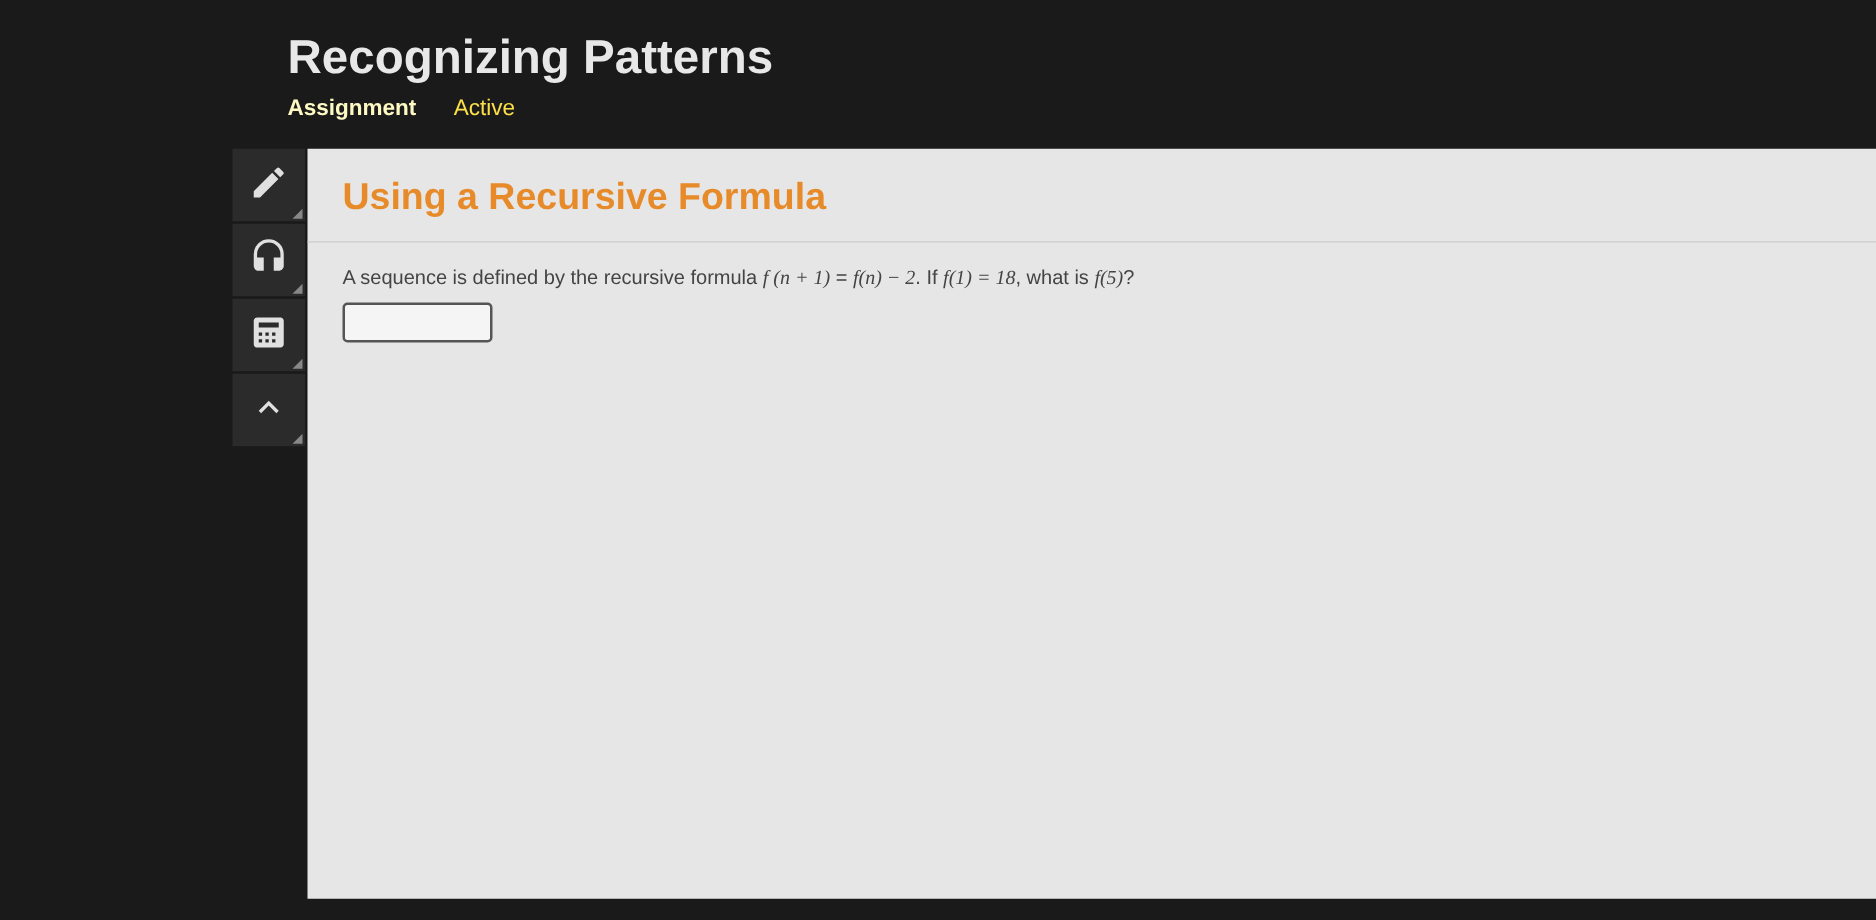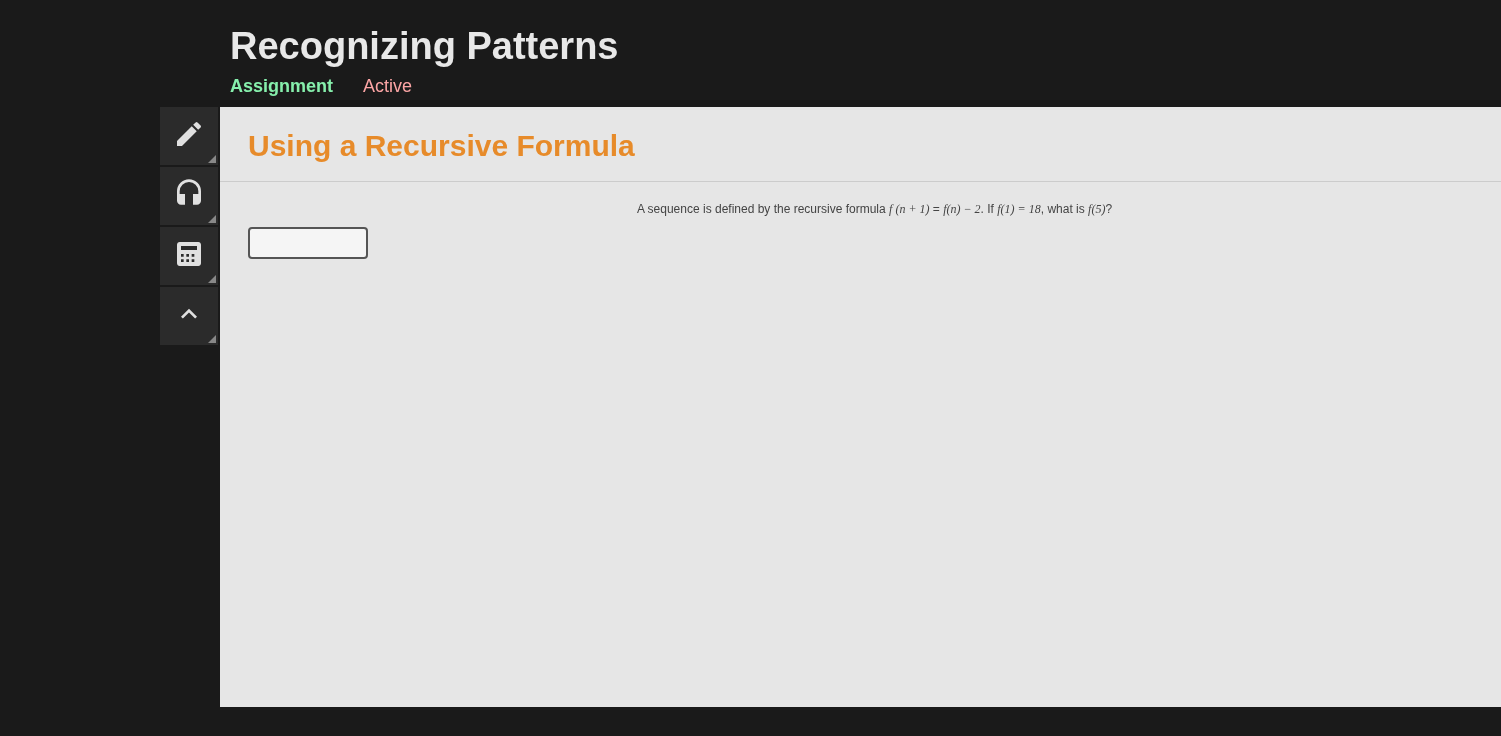--- a/index.html
+++ b/index.html
@@ -25,27 +25,29 @@
       margin-bottom: 8px;
     }
     .header-sub {
       display: flex;
       gap: 30px;
       font-size: 18px;
       color: #ccc;
     }
     .header-sub .assignment {
       font-weight: bold;
-      color: #86efac;
+      color: #fef9c3;
     }
     .header-sub .active {
-      color: #fca5a5;
+      color: #fde047;
     }
     .main-area {
       display: flex;
+      margin-top: 12px;
+      padding-left: 26px;
     }
     .toolbar {
       width: 60px;
       margin-left: 160px;
       display: flex;
       flex-direction: column;
       gap: 2px;
     }
     .tool-btn {
       width: 58px;
@@ -80,24 +82,23 @@
     }
     .section-title {
       color: #e78b2a;
       font-size: 30px;
       font-weight: bold;
       padding: 22px 0 18px 28px;
       border-bottom: 1px solid #ccc;
     }
     .question-text {
       padding: 20px 0 0 28px;
-      font-size: 12px;
+      font-size: 16px;
       color: #444;
       font-family: Arial, sans-serif;
-      text-align: center;
     }
     .question-text em {
       font-style: italic;
       font-family: 'Times New Roman', serif;
     }
     .answer-box {
       margin: 10px 0 0 28px;
       width: 120px;
       height: 32px;
       border: 2px solid #555;

